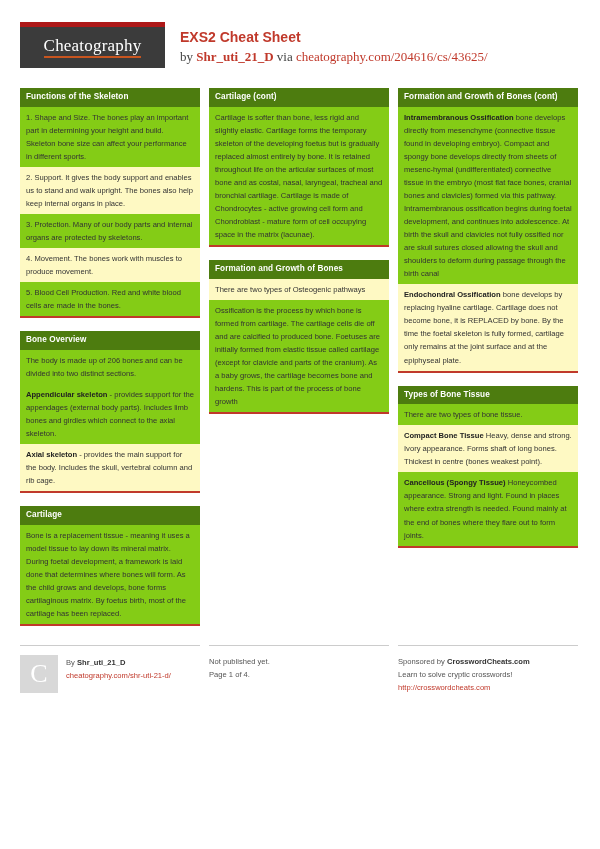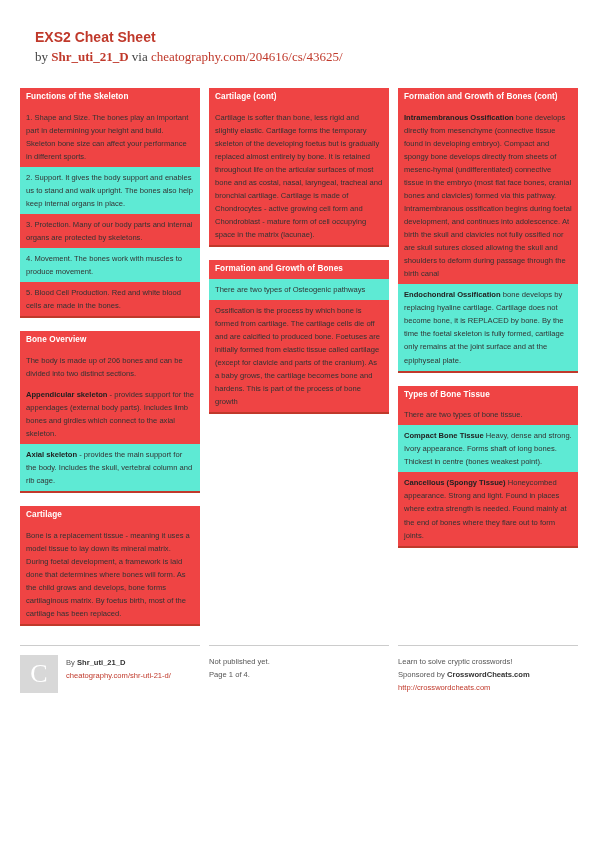--- a/index.html
+++ b/index.html
@@ -86,39 +86,39 @@
   }
 
   
   .card {
     margin-bottom: 13px;
     border-bottom: 2px solid #c0392b;
     background: #ffffff;
   }
 
   .card-header {
-    background: #ef4444;
+    background: #4d7c0f;
     color: #ffffff;
     font-size: 8.2px;
     font-weight: bold;
     padding: 4px 6px 4px 6px;
     line-height: 1.3;
     letter-spacing: .1px;
   }
 
   .card-row {
     font-size: 7.6px;
     line-height: 1.72;
     padding: 4px 6px 4px 6px;
     color: #333333;
-    background: #5eead4;
+    background: #fef9c3;
   }
 
   .card-row.alt {
-    background: #ef4444;
+    background: #84cc16;
   }
 
   .card-row b {
     font-weight: bold;
     color: #222222;
   }
 
   
   .footer {
     display: flex;
@@ -165,20 +165,23 @@
   }
 
   .foot-strong { font-weight: bold; color: #333333; }
 </style>
 </head>
 <body>
 
 <div class="page">
 
   <div class="header">
+    <div class="logo-box">
+      <span class="logo-text">Cheatography</span>
+    </div>
     <div class="header-titles">
       <div class="sheet-title">EXS2 Cheat Sheet</div>
       <div class="byline">
         <span>by </span><span class="rd">Shr_uti_21_D</span><span> via </span><span class="rd-link">cheatography.com/204616/cs/43625/</span>
       </div>
     </div>
   </div>
 
   <div class="columns">
 
@@ -250,20 +253,20 @@
         <a class="foot-link">cheatography.com/shr-uti-21-d/</a>
       </div>
     </div>
 
     <div class="foot-col">
       <div>Not published yet.</div>
       <div>Page 1 of 4.</div>
     </div>
 
     <div class="foot-col">
+      <div><span>Sponsored by </span><span class="foot-strong">CrosswordCheats.com</span></div>
       <div>Learn to solve cryptic crosswords!</div>
-      <div><span>Sponsored by </span><span class="foot-strong">CrosswordCheats.com</span></div>
       <a class="foot-link">http://crosswordcheats.com</a>
     </div>
 
   </div>
 
 </div>
 
 </body></html>

